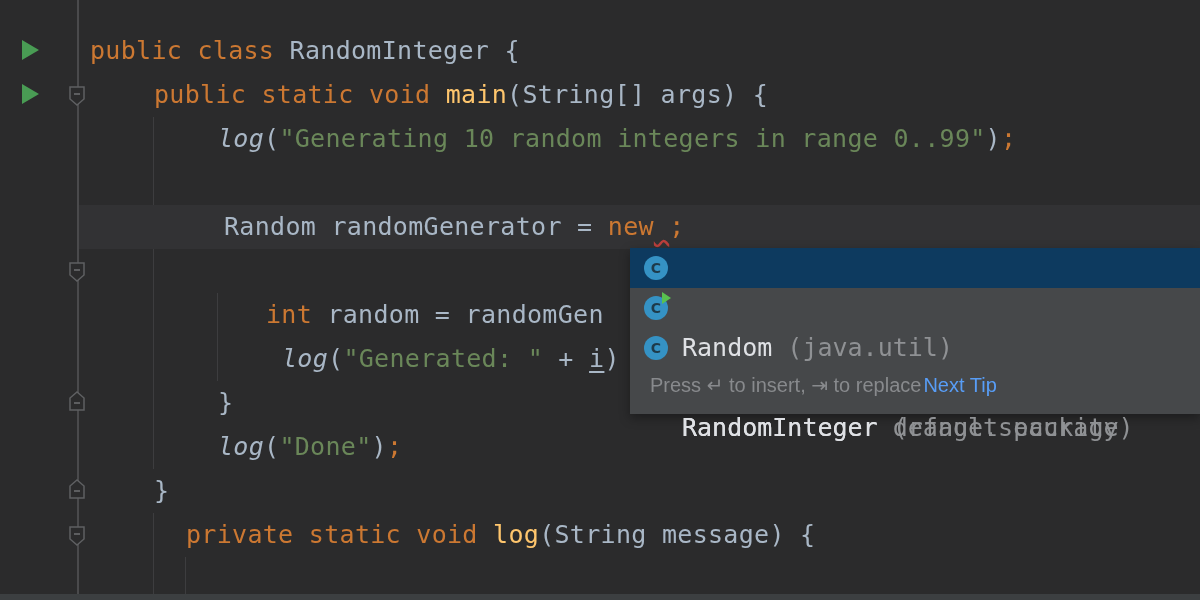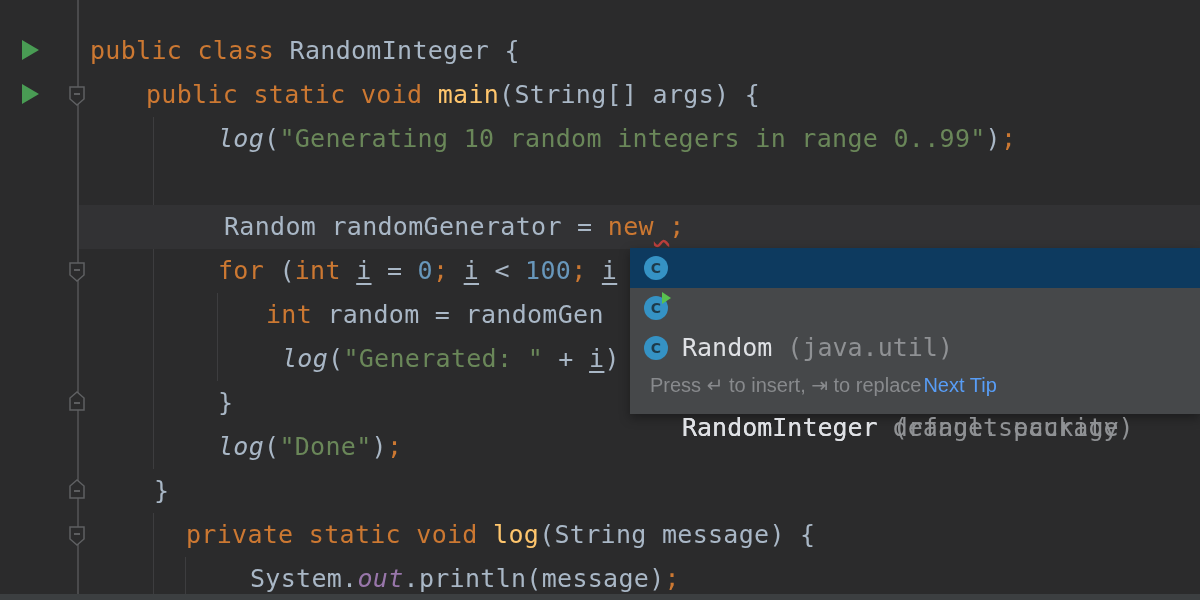--- a/index.html
+++ b/index.html
@@ -63,41 +63,39 @@
       <path d="M1 19 H15 V7 L8 1 L1 7 Z" fill="#2b2b2c" stroke="#5f6062" stroke-width="1.5"></path>
       <line x1="5" y1="12" x2="11" y2="12" stroke="#6f7072" stroke-width="1.5"></line>
     </svg>
   <svg class="fold" style="top:526px;" viewBox="0 0 16 20">
       <path d="M1 1 H15 V13 L8 19 L1 13 Z" fill="#2b2b2c" stroke="#5f6062" stroke-width="1.5"></path>
       <line x1="5" y1="8" x2="11" y2="8" stroke="#6f7072" stroke-width="1.5"></line>
     </svg>
 
   <div class="line" style="top:29px;left:90px;"><span class="kw">public</span><span> </span><span class="kw">class</span><span> RandomInteger {</span></div>
 
-  <div class="line" style="top:73px;left:146px;text-align:right;"><span class="kw">public</span><span> </span><span class="kw">static</span><span> </span><span class="kw">void</span><span> </span><span class="fn">main</span><span>(String[] args) {</span></div>
+  <div class="line" style="top:73px;left:154px;text-align:right;"><span class="kw">public</span><span> </span><span class="kw">static</span><span> </span><span class="kw">void</span><span> </span><span class="fn">main</span><span>(String[] args) {</span></div>
 
   <div class="line" style="top:117px;left:218px;"><span class="it">log</span><span>(</span><span class="str">"Generating 10 random integers in range 0..99"</span><span>)</span><span class="kw">;</span></div>
 
   <div class="line" style="top:205px;left:218px;margin-left:6px;"><span>Random randomGenerator = </span><span class="kw">new</span><span class="squiggle"> </span><span class="kw">;</span></div>
 
-  <div class="line" style="top:249px;left:218px;"><span class="kw">for</span><span> (</span><span class="kw">int</span><span> </span><span class="ul">i</span><span> = </span><span class="num">0</span><span class="kw">; </span><span class="ul">i</span><span> &lt; </span><span class="num">100</span><span class="kw">; </span><span class="ul">i</span></div>
 
   <div class="line" style="top:293px;left:266px;"><span class="kw">int</span><span> random = randomGen</span></div>
 
   <div class="line" style="top:337px;left:282px;"><span class="it">log</span><span>(</span><span class="str">"Generated: "</span><span> + </span><span class="ul">i</span><span>)</span></div>
 
   <div class="line" style="top:381px;left:218px;"><span>}</span></div>
 
   <div class="line" style="top:425px;left:218px;"><span class="it">log</span><span>(</span><span class="str">"Done"</span><span>)</span><span class="kw">;</span></div>
 
   <div class="line" style="top:469px;left:154px;"><span>}</span></div>
 
   <div class="line" style="top:513px;left:186px;"><span class="kw">private</span><span> </span><span class="kw">static</span><span> </span><span class="kw">void</span><span> </span><span class="fn">log</span><span>(String message) {</span></div>
 
-  <div class="line" style="top:557px;left:250px;"><span>System.</span><span class="field">out</span><span>.println(message)</span><span class="kw">;</span></div>
 </div>
 
 <div class="bottom-bar"></div>
 
 <div class="popup">
   <div class="item selected" style="top:0;">
     <span class="cicon">C</span>
     <span class="name"><span>Random</span><span class="pkg"> (java.util)</span></span>
   </div>
   <div class="item" style="top:40px;">

